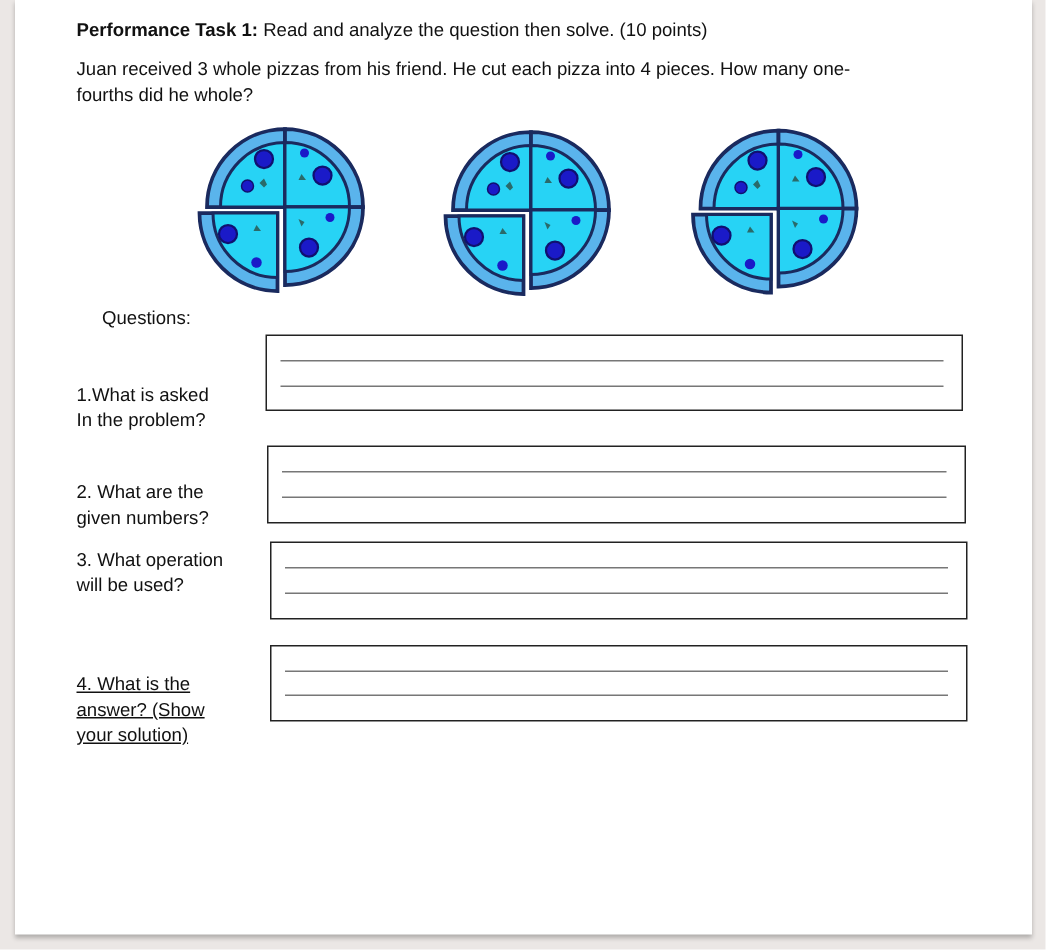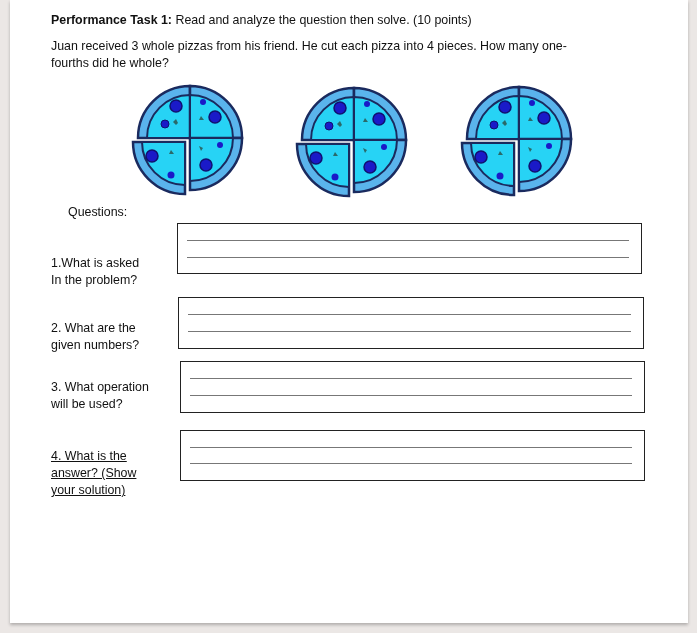--- a/index.html
+++ b/index.html
@@ -127,21 +127,21 @@
     <div class="answer-line" style="top:33px;"></div>
   </div>
 
   <div class="q-label" style="top:296px;margin-top:24px;">2. What are the
 given numbers?</div>
   <div class="answer-box" style="left:168px; top:297px; width:466px; height:52px;">
     <div class="answer-line" style="top:16px;"></div>
     <div class="answer-line" style="top:33px;"></div>
   </div>
 
-  <div class="q-label" style="top:365px;margin-top:14px;">3. What operation
+  <div class="q-label" style="top:365px;">3. What operation
 will be used?</div>
   <div class="answer-box" style="left:170px; top:361px; width:465px; height:52px;">
     <div class="answer-line" style="top:16px;"></div>
     <div class="answer-line" style="top:33px;"></div>
   </div>
 
   <div class="q-label" style="top:448px;text-decoration:underline;">4. What is the
 answer? (Show
 your solution)</div>
   <div class="answer-box" style="left:170px; top:430px; width:465px; height:51px;">

